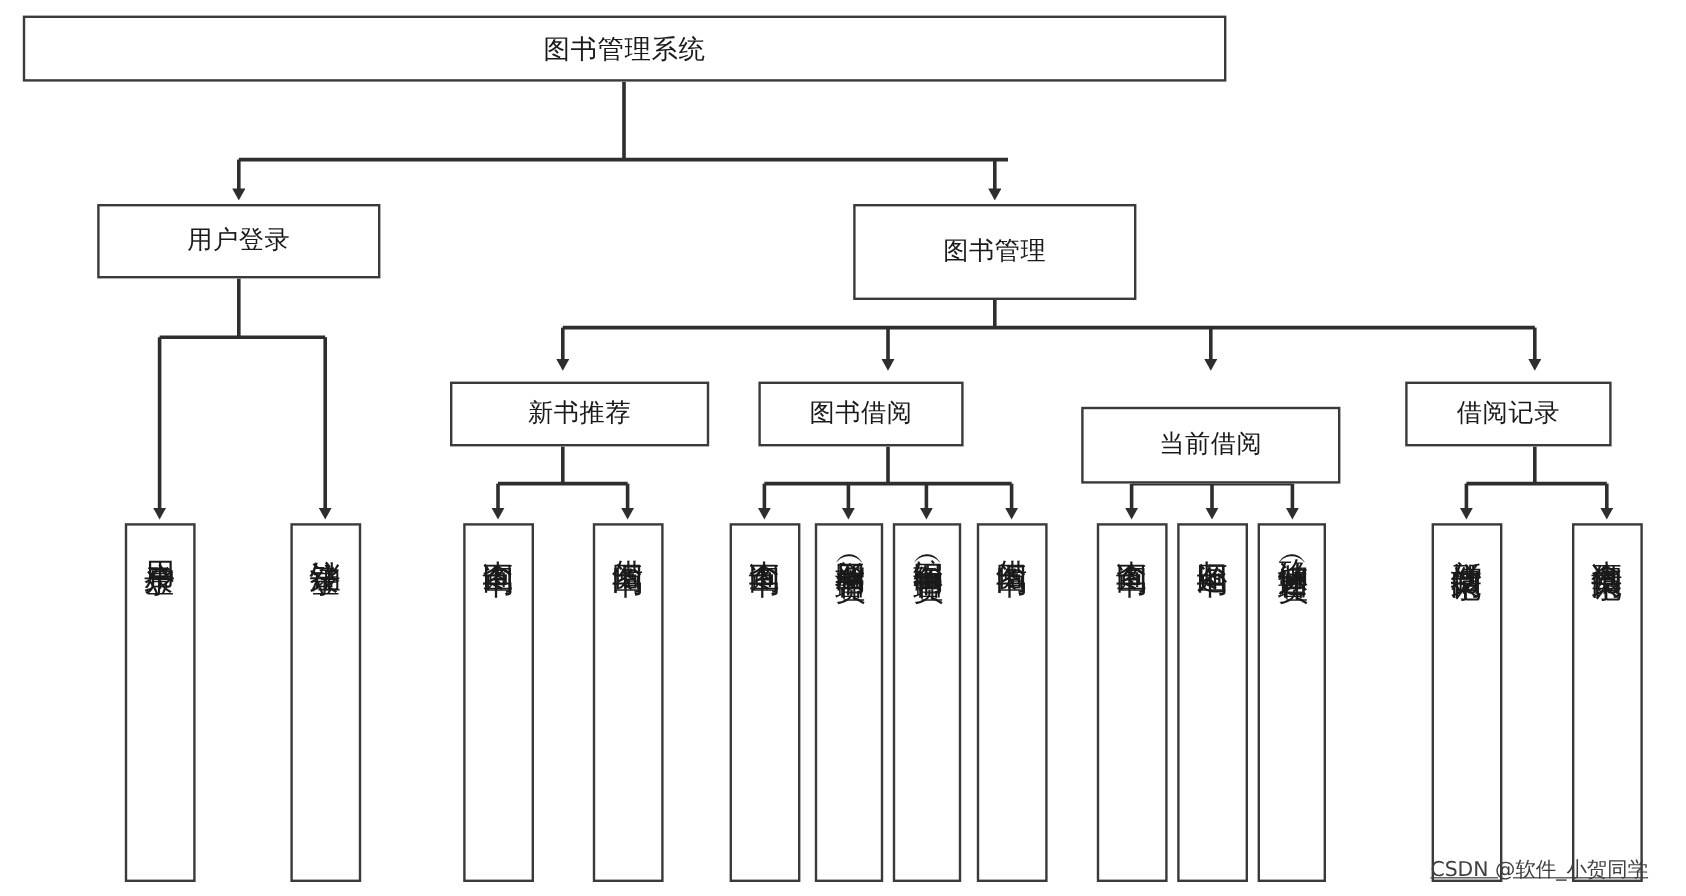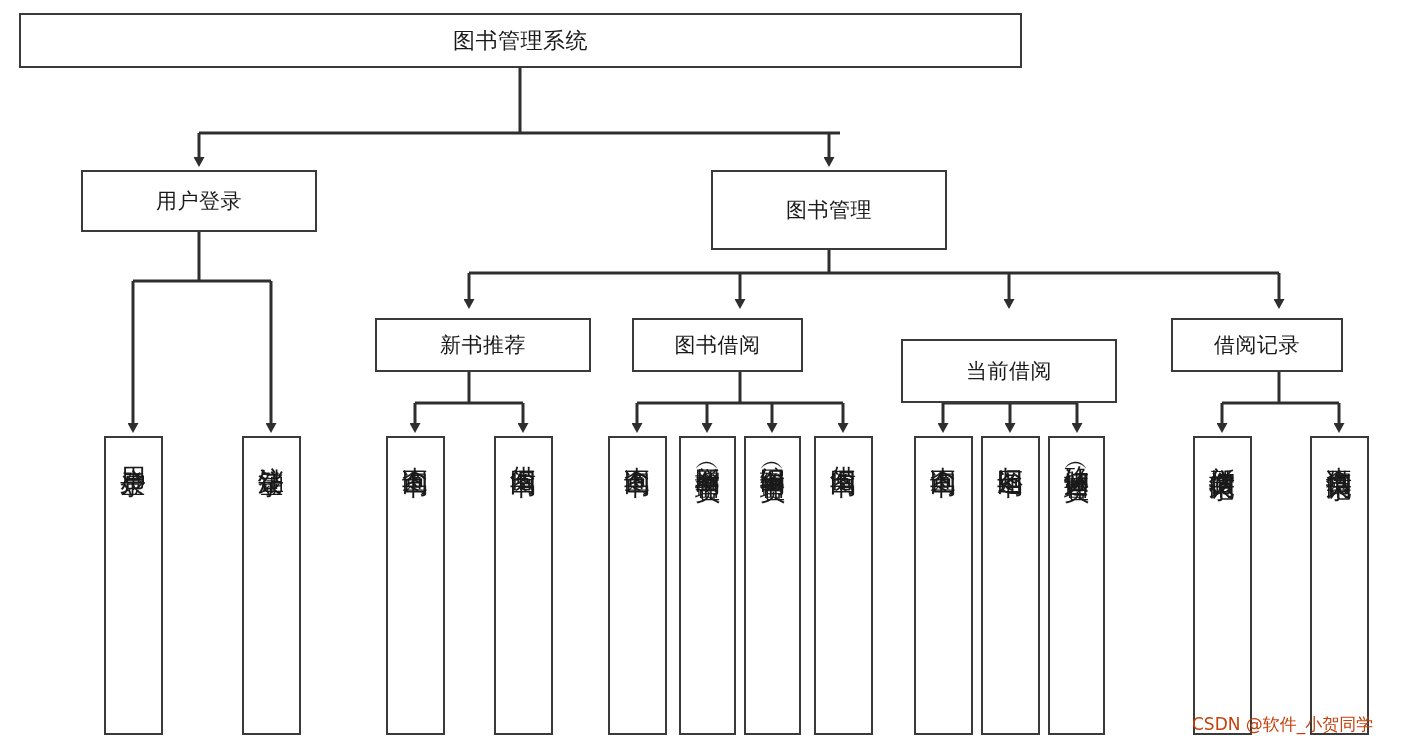--- a/index.html
+++ b/index.html
@@ -60,24 +60,25 @@
     letter-spacing: 2px;
     line-height: 1.0;
     margin: 0 auto;
   }
   .node.v.wide .cap { font-size: 26px; }
   .watermark {
     position: absolute;
     left: 1192px;
     top: 713px;
     font-size: 17px;
-    color: #c2410c;
+    color: #404040;
     white-space: nowrap;
     z-index: 3;
     font-family: "DejaVu Sans", sans-serif;
+    text-decoration: underline;
   }
 </style>
 </head>
 <body>
 
 <div id="canvas">
 
   <svg id="wires" viewBox="0 0 1405 747" xmlns="http://www.w3.org/2000/svg">
     <defs>
       <marker id="arrow" markerWidth="10" markerHeight="11" refX="1" refY="5.5" orient="auto" markerUnits="userSpaceOnUse">

